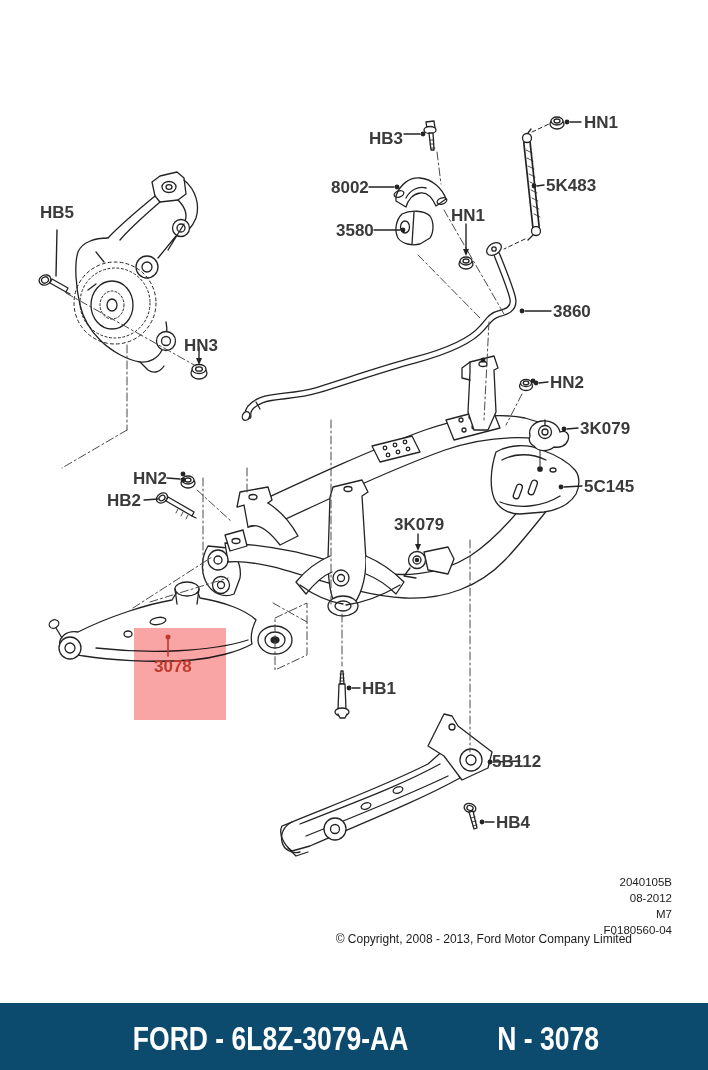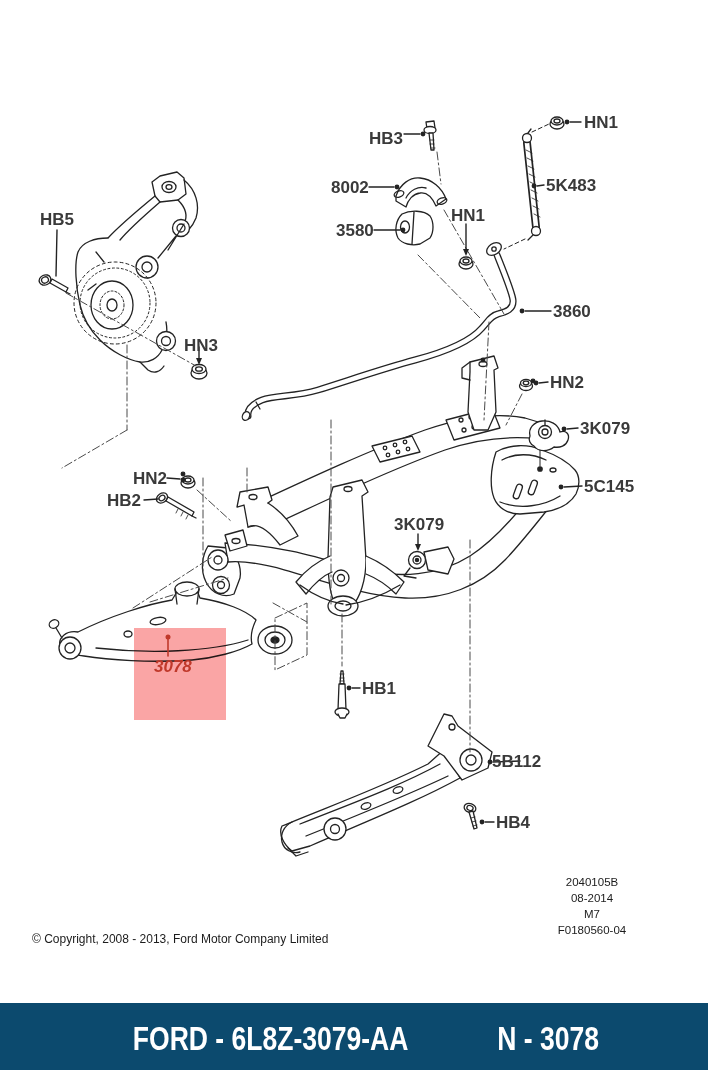--- a/index.html
+++ b/index.html
@@ -1,24 +1,24 @@
 <!DOCTYPE html>
 <html><head>
 <meta charset="utf-8">
 <style>
   html,body{margin:0;padding:0;background:#fff;}
   .stage{position:relative;width:708px;height:1070px;background:#ffffff;overflow:hidden;
          font-family:"Liberation Sans",sans-serif;}
   svg{position:absolute;left:0;top:0;}
   .callout{position:absolute;font-weight:bold;font-size:17px;color:#3a3a3a;
            white-space:nowrap;line-height:17px;letter-spacing:0;}
-  .callout.red{color:#c0392b;font-style:italic;}
-  .stamp{position:absolute;left:512px;top:874px;width:160px;text-align:center;
+  .callout.red{color:#c0392b;}
+  .stamp{position:absolute;left:512px;top:874px;width:160px;text-align:right;
          font-size:11.5px;line-height:16px;color:#1c1c1c;}
-  .copyright{position:absolute;left:32px;top:932px;width:600px;text-align:left;
+  .copyright{position:absolute;left:32px;top:932px;width:600px;text-align:right;
              font-size:12px;color:#1c1c1c;}
   .footer-bar{position:absolute;left:0;top:1003px;width:708px;height:71px;background:#0c4a6e;
               display:flex;align-items:center;justify-content:center;gap:36px;}
   .footer-bar span{color:#ffffff;font-size:34px;font-weight:bold;white-space:nowrap;
                    transform:scaleX(0.78);transform-origin:center;}
 </style>
 </head>
 <body>
 
 <div class="stage">
@@ -306,21 +306,21 @@
       <path d="M360,688 L352,688"></path>
           <circle cx="349" cy="688" r="2.4" fill="#232323" stroke="none"></circle>
       <path d="M520,761 L493,762"></path>
           <circle cx="490" cy="762" r="2.4" fill="#232323" stroke="none"></circle>
       <path d="M494,822 L485,822"></path>
           <circle cx="482" cy="822" r="2.4" fill="#232323" stroke="none"></circle>
     </g>
   </g>
 </svg>
 
-<div class="callout" style="left:40px;top:211px">HB5</div>
+<div class="callout" style="left:40px;top:204px">HB5</div>
 <div class="callout" style="left:369px;top:130px">HB3</div>
 <div class="callout" style="left:331px;top:179px">8002</div>
 <div class="callout" style="left:336px;top:222px">3580</div>
 <div class="callout" style="left:451px;top:207px">HN1</div>
 <div class="callout" style="left:584px;top:114px">HN1</div>
 <div class="callout" style="left:546px;top:177px">5K483</div>
 <div class="callout" style="left:184px;top:337px">HN3</div>
 <div class="callout" style="left:553px;top:303px">3860</div>
 <div class="callout" style="left:550px;top:374px">HN2</div>
 <div class="callout" style="left:580px;top:420px">3K079</div>
@@ -328,21 +328,21 @@
 <div class="callout" style="left:133px;top:470px">HN2</div>
 <div class="callout" style="left:107px;top:492px">HB2</div>
 <div class="callout" style="left:394px;top:516px">3K079</div>
 <div class="callout red" style="left:154px;top:658px">3078</div>
 <div class="callout" style="left:362px;top:680px">HB1</div>
 <div class="callout" style="left:492px;top:753px">5B112</div>
 <div class="callout" style="left:496px;top:814px">HB4</div>
 
 <div class="stamp">
   <div>2040105B</div>
-  <div>08-2014</div>
+  <div>08-2012</div>
   <div>M7</div>
   <div>F0180560-04</div>
 </div>
 
 <div class="copyright">© Copyright, 2008 - 2013, Ford Motor Company Limited</div>
 
 <div class="footer-bar">
   <span>FORD - 6L8Z-3079-AA</span>
   <span>N - 3078</span>
 </div>

